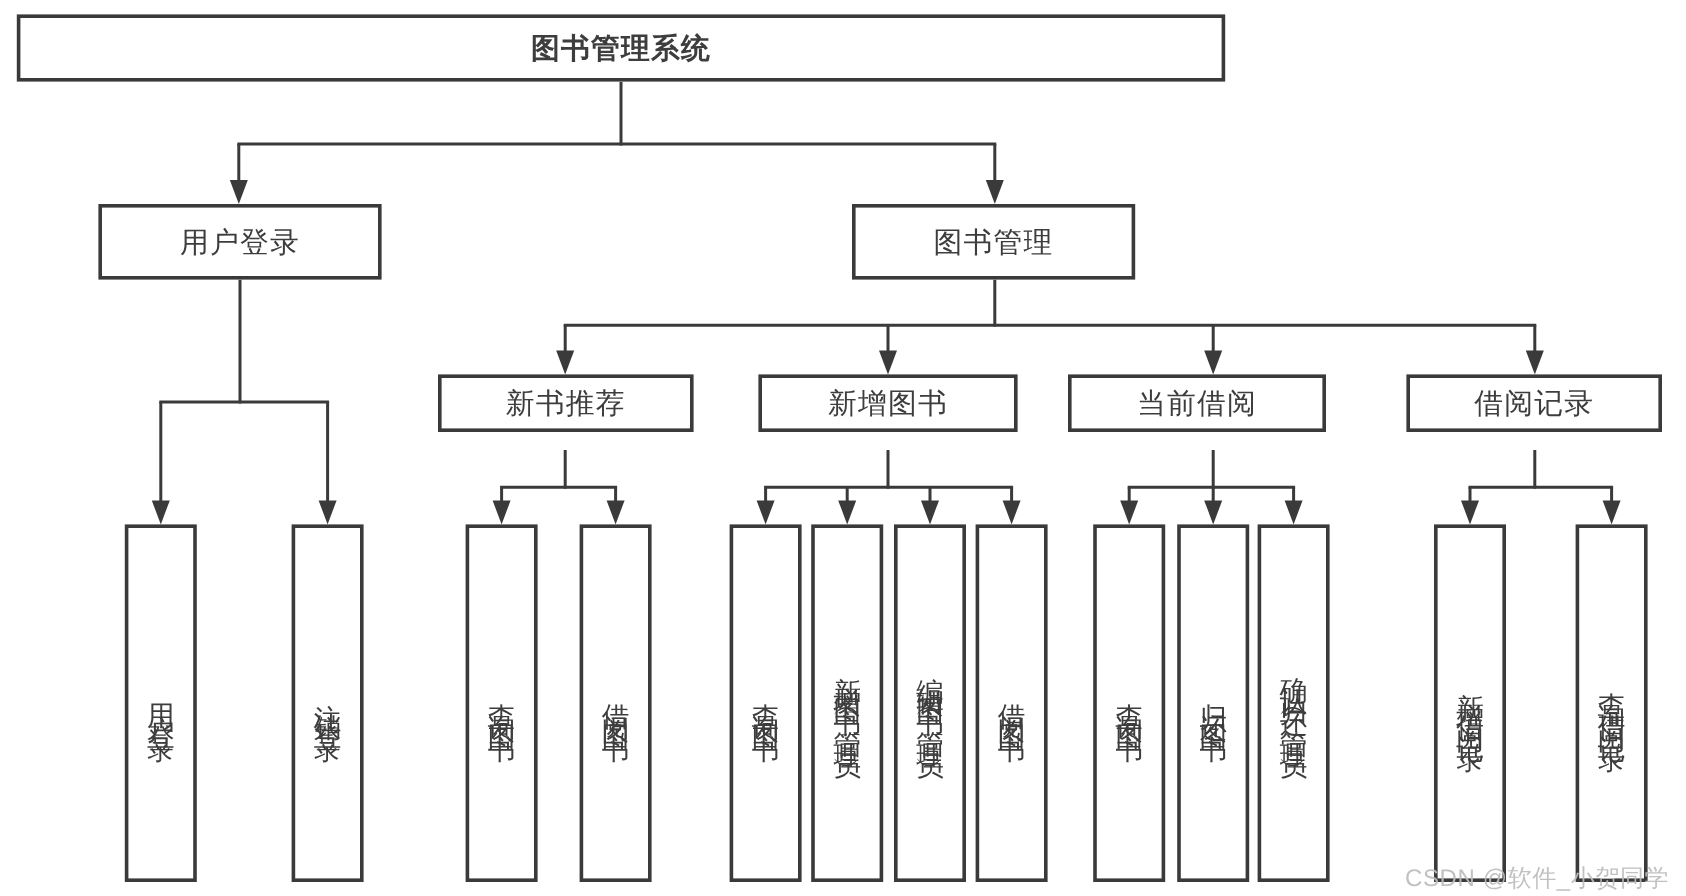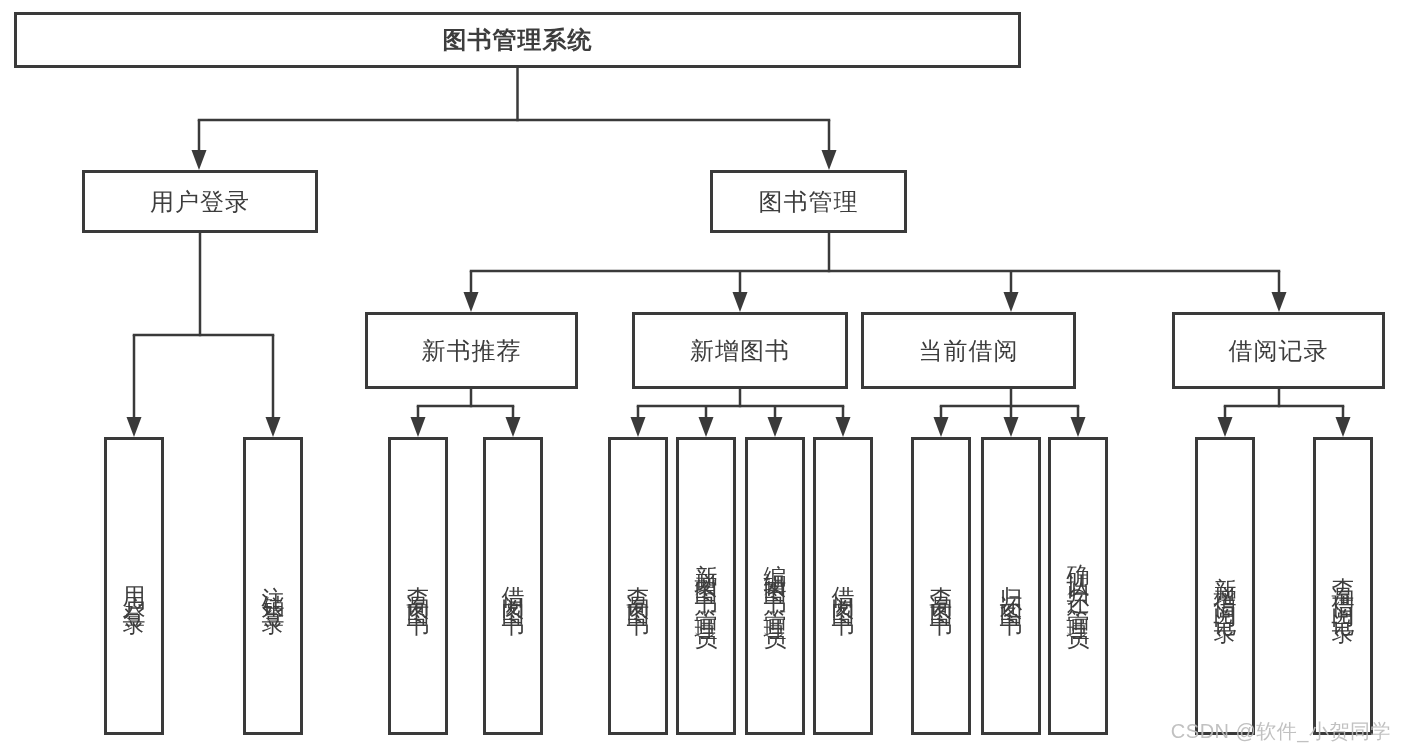--- a/index.html
+++ b/index.html
@@ -42,26 +42,26 @@
     text-orientation: mixed;
     font-size: 23px;
     letter-spacing: 9px;
     line-height: 1;
     white-space: nowrap;
   }
   
   .n-root   { left: 14px;   top: 12px;  width: 1007px; height: 56px; font-weight: bold; }
   
   .n-login  { left: 82px;   top: 170px; width: 236px;  height: 63px; }
-  .n-mgmt   { left: 710px;  top: 170px; width: 197px;  height: 63px; }
+  .n-mgmt   { left: 710px;  top: 170px; width: 236px;  height: 63px; }
   
-  .l3 { top: 312px; height: 77px; }
+  .l3 { top: 312px; height: 48px; }
   .n-newbook { left: 365px;  width: 213px; }
   .n-borrow  { left: 632px;  width: 216px; }
-  .n-current { left: 861px;  width: 215px; text-align: right; }
+  .n-current { left: 890px;  width: 215px; text-align: right; }
   .n-records { left: 1172px; width: 213px; }
   
   .leaf { top: 437px; width: 60px; height: 298px; }
   .lf-1  { left: 104px; }
   .lf-2  { left: 243px; }
   .lf-3  { left: 388px; }
   .lf-4  { left: 483px; }
   .lf-5  { left: 608px; }
   .lf-6  { left: 676px; }
   .lf-7  { left: 745px; }

